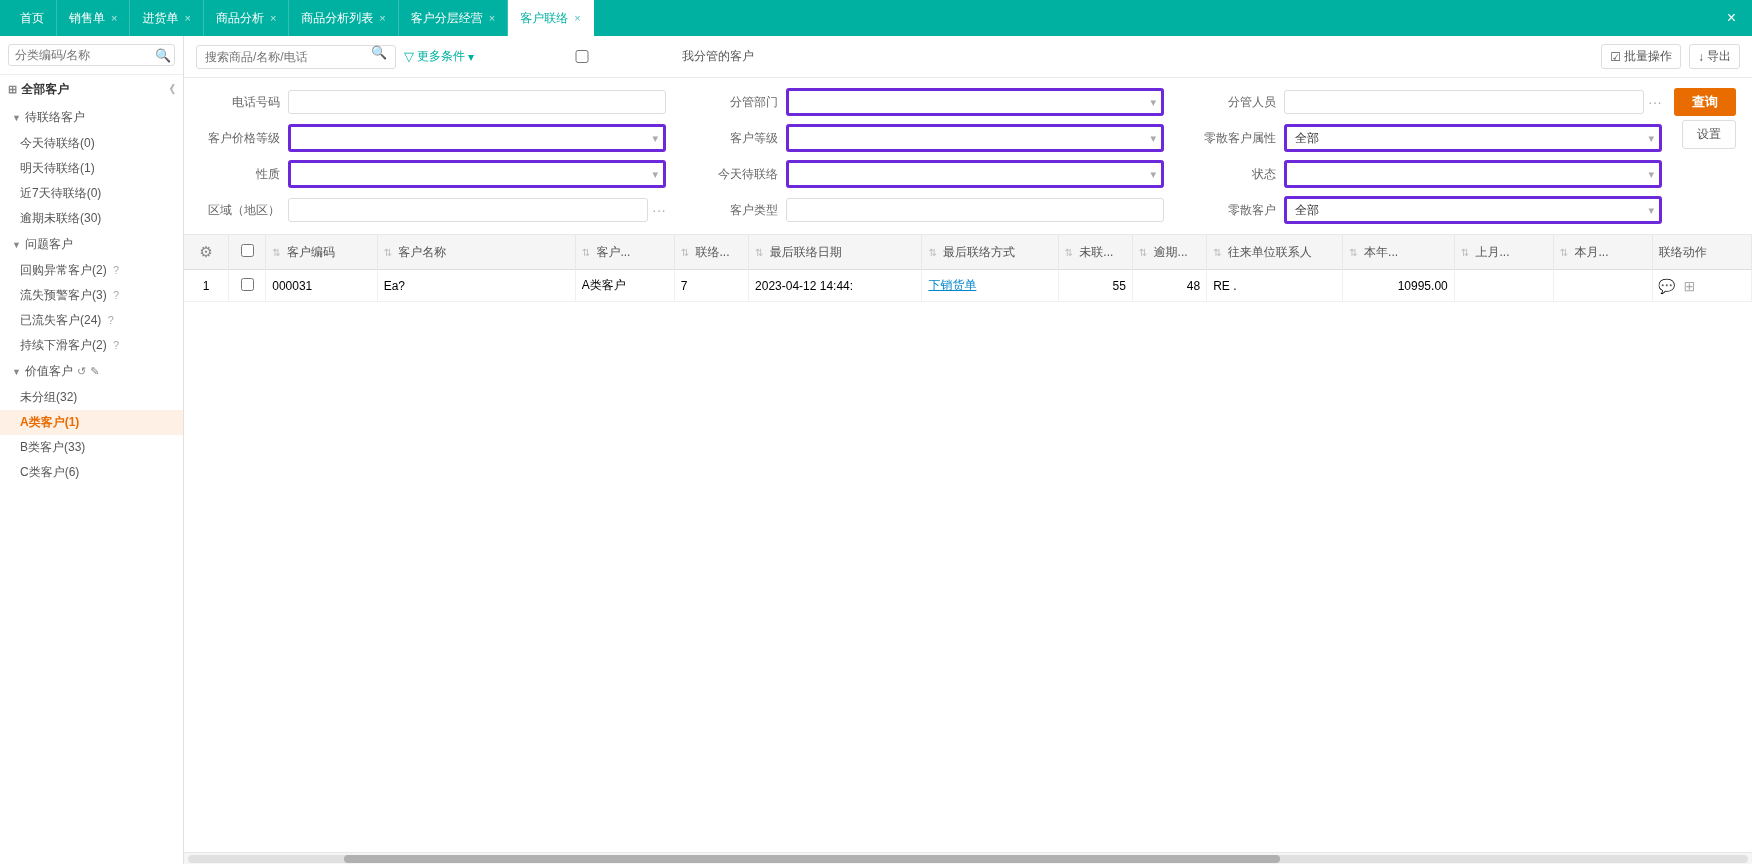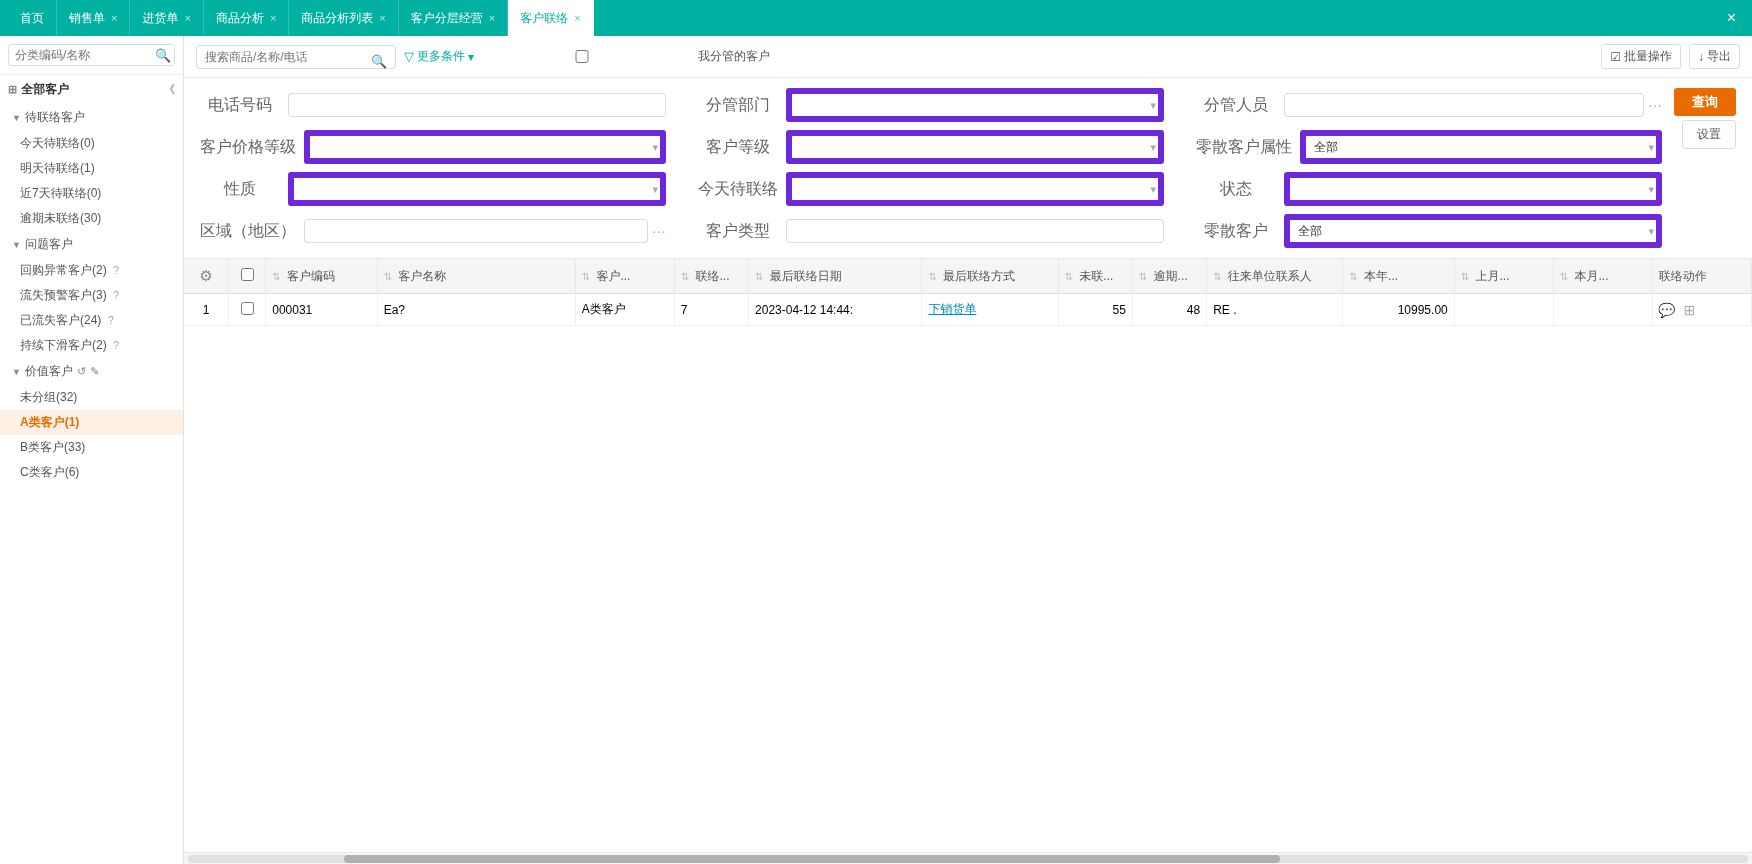--- a/index.html
+++ b/index.html
@@ -159,42 +159,42 @@
       border: 1px solid #ddd;
       border-radius: 3px;
       padding: 4px 28px 4px 8px;
       width: 200px;
       outline: none;
       font-size: 12px;
     }
     .search-input-wrap {
       position: relative;
       display: inline-flex;
-      align-items: flex-end;
+      align-items: flex-start;
     }
     .search-input-wrap .si-icon {
       position: absolute;
       right: 8px;
       color: #aaa;
       font-size: 13px;
       pointer-events: none;
     }
     .filter-btn {
       color: #00b0a0;
       cursor: pointer;
       display: flex;
       align-items: center;
       gap: 3px;
       font-size: 12px;
     }
     .filter-btn .filter-icon { font-size: 13px; }
     .checkbox-wrap {
       display: flex;
       align-items: center;
-      gap: 16px;
+      gap: 0;
       color: #555;
     }
     .toolbar-spacer { flex: 1; }
     .toolbar-btn {
       color: #555;
       cursor: pointer;
       display: flex;
       align-items: center;
       gap: 3px;
       font-size: 12px;
@@ -222,32 +222,32 @@
       display: flex;
       align-items: center;
       flex: 1;
       min-width: 0;
     }
     .filter-label {
       color: #666;
       white-space: nowrap;
       margin-right: 8px;
       min-width: 80px;
-      text-align: center;
-      font-size: 16px;
+      text-align: right;
+      font-size: 12px;
     }
     .filter-select-wrap {
       flex: 1;
       position: relative;
       display: flex;
       align-items: center;
     }
     .filter-select-wrap select {
       width: 100%;
-      border: 6px solid #6d28d9;
+      border: 3px solid #6d28d9;
       border-radius: 3px;
       padding: 4px 16px 4px 8px;
       font-size: 12px;
       color: #333;
       background: #fff;
       appearance: none;
       outline: none;
       cursor: pointer;
     }
     .filter-select-wrap .chevron {

